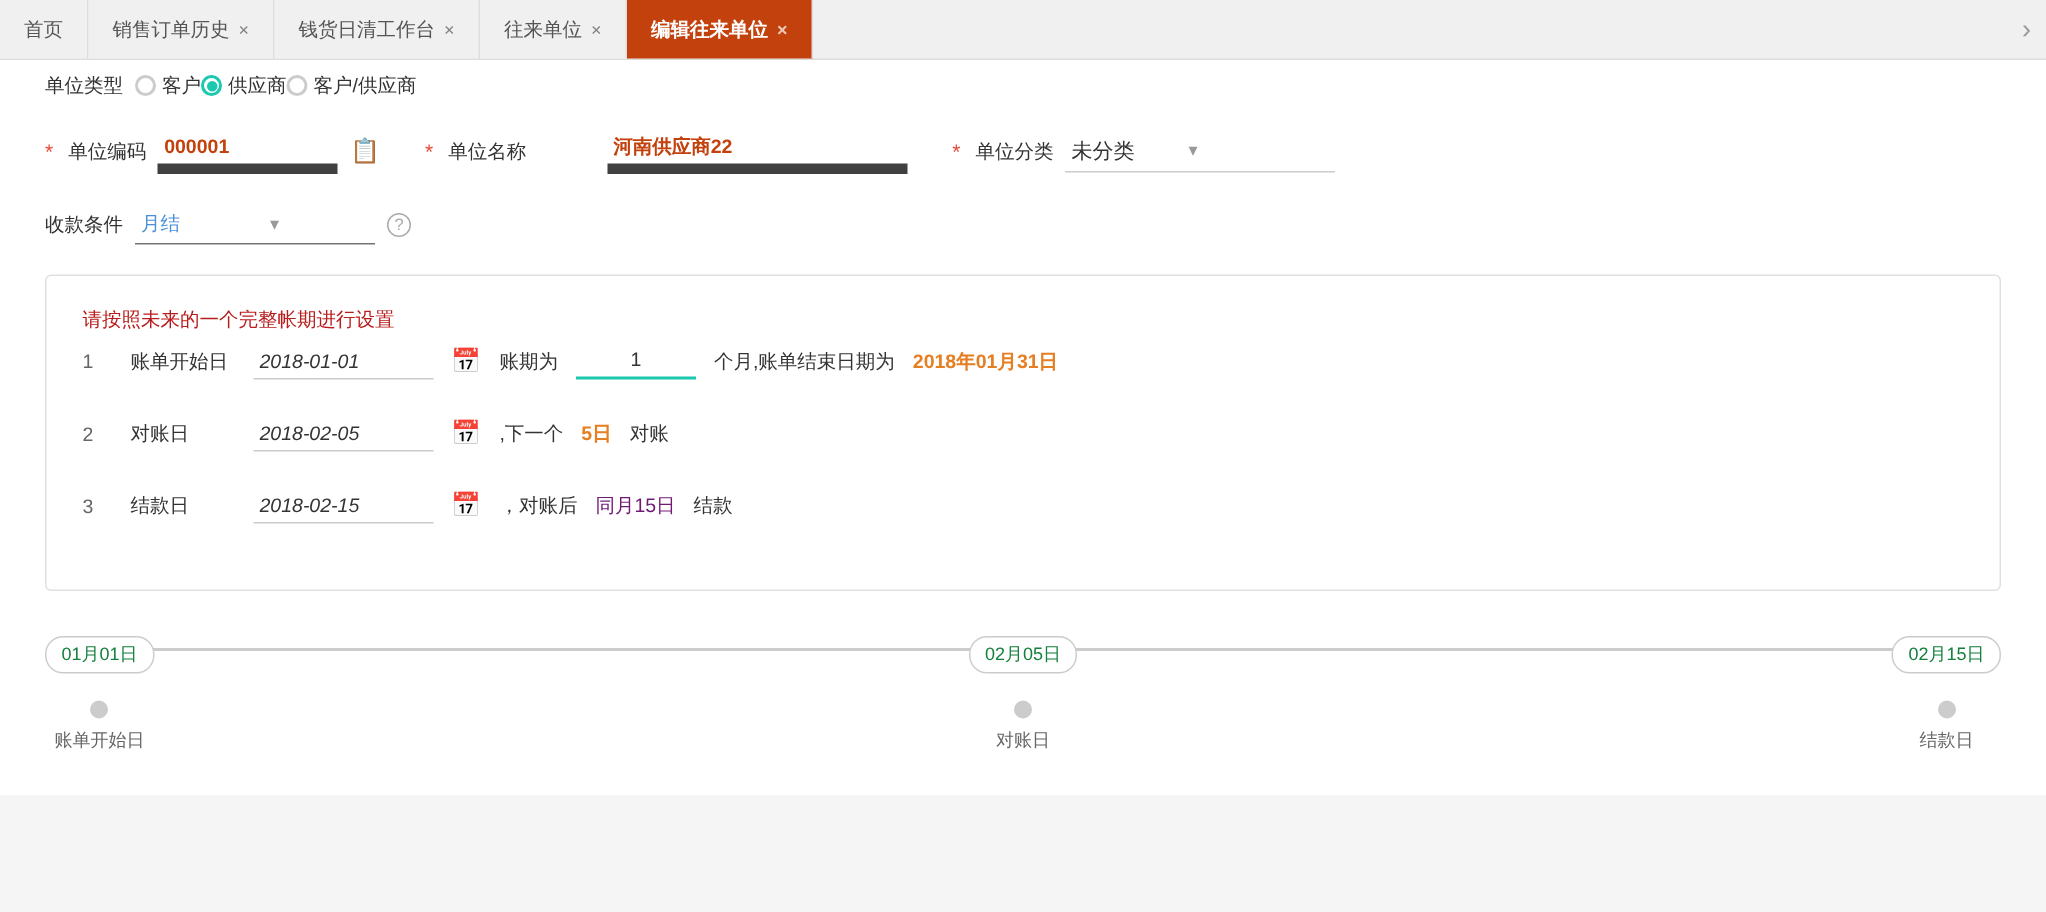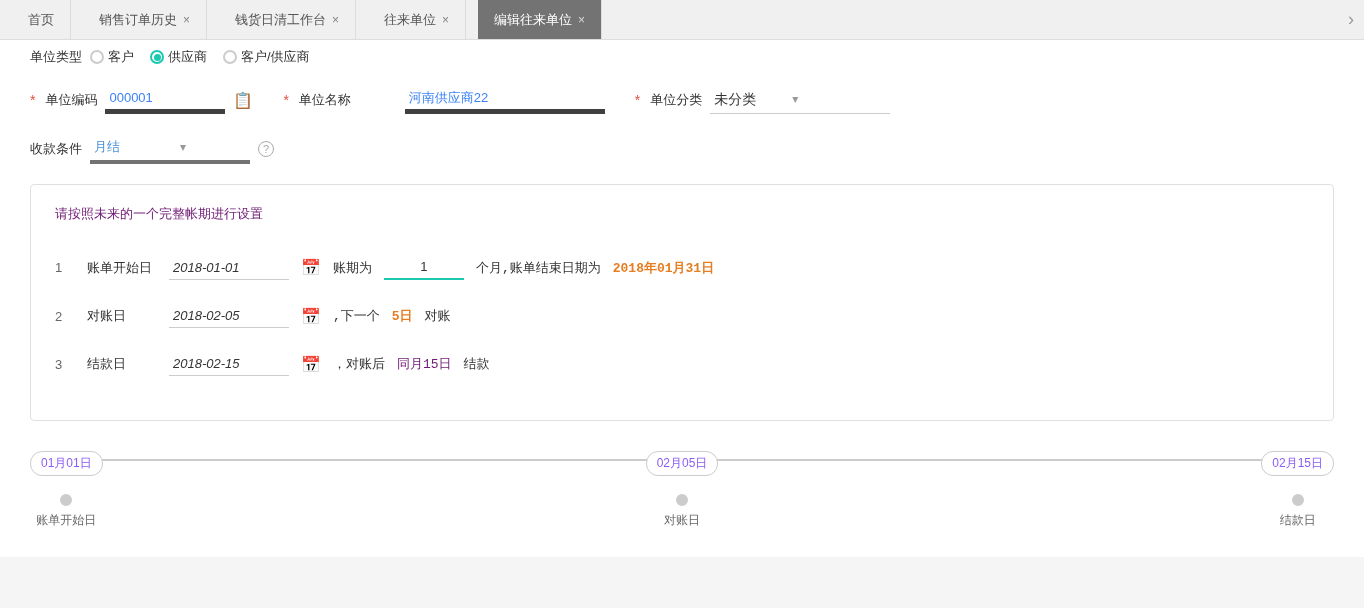--- a/index.html
+++ b/index.html
@@ -17,26 +17,26 @@
       display: flex;
       align-items: center;
       padding: 0 16px;
       cursor: pointer;
       color: #555;
       font-size: 13px;
       border-right: 1px solid #ddd;
       gap: 6px;
       background: #f0f0f0;
       white-space: nowrap;
-      margin-left: 12px;
     }
     .tab:first-child { border-left: none; }
     .tab.active {
-      background: #737373;
+      background: #c2410c;
       color: #fff;
+      font-weight: bold;
     }
     .tab .close-icon { font-size: 12px; opacity: 0.7; }
     .tab-more {
       margin-left: auto;
       display: flex;
       align-items: center;
       padding: 0 10px;
       cursor: pointer;
       font-size: 18px;
       color: #999;
@@ -68,32 +68,32 @@
       font-size: 13px;
     }
 
     .required-star {
       color: #e74c3c;
       margin-right: 2px;
     }
 
     .form-input {
       border: none;
-      border-bottom: 5px solid #404040;
+      border-bottom: 7px solid #404040;
       outline: none;
       padding: 4px 4px;
       font-size: 13px;
-      color: #3b82f6;
+      color: #c2410c;
       width: 180px;
+      font-weight: bold;
     }
 
     .radio-group {
       display: flex;
       align-items: flex-end;
-      gap: 16px;
     }
 
     .radio-item {
       display: flex;
       align-items: center;
       gap: 4px;
       cursor: pointer;
       font-size: 13px;
     }
 
@@ -126,21 +126,21 @@
     }
 
     .dropdown-icon {
       color: #999;
       font-size: 12px;
     }
 
     .select-field {
       display: flex;
       align-items: center;
-      border-bottom: 4px solid #737373;
+      border-bottom: 1px solid #737373;
       padding: 4px 4px;
       gap: 60px;
       cursor: pointer;
       min-width: 160px;
     }
 
     .select-value {
       color: #4a90d9;
       font-size: 13px;
     }
@@ -161,22 +161,22 @@
     
     .panel {
       border: 1px solid #e0e0e0;
       border-radius: 4px;
       padding: 20px 24px;
       margin-bottom: 20px;
     }
 
     .panel-title {
       font-size: 13px;
-      color: #701a75;
-      margin-bottom: 32px;
+      color: #b91c1c;
+      margin-bottom: 6px;
     }
 
     
     .table-row {
       display: flex;
       align-items: center;
       margin-bottom: 24px;
       gap: 12px;
     }
 
@@ -211,21 +211,20 @@
       padding: 4px;
       font-size: 13px;
       color: #333;
       width: 80px;
       text-align: center;
     }
 
     .row-text {
       font-size: 13px;
       color: #333;
-      font-family: Liberation Mono, monospace;
     }
 
     .highlight-orange {
       color: #e67e22;
       font-weight: bold;
     }
 
     .highlight-teal {
       color: #701a75;
     }
@@ -279,21 +278,21 @@
       border: 2px solid #ccc;
       margin-top: 12px;
     }
 
     .point-date {
       background: #fff;
       border: 1px solid #ccc;
       border-radius: 12px;
       padding: 3px 10px;
       font-size: 12px;
-      color: #8b5cf6;
+      color: #15803d;
     }
 
     .point-label {
       font-size: 12px;
       color: #666;
       white-space: nowrap;
     }
 
     .timeline-end-dot {
       position: absolute;

